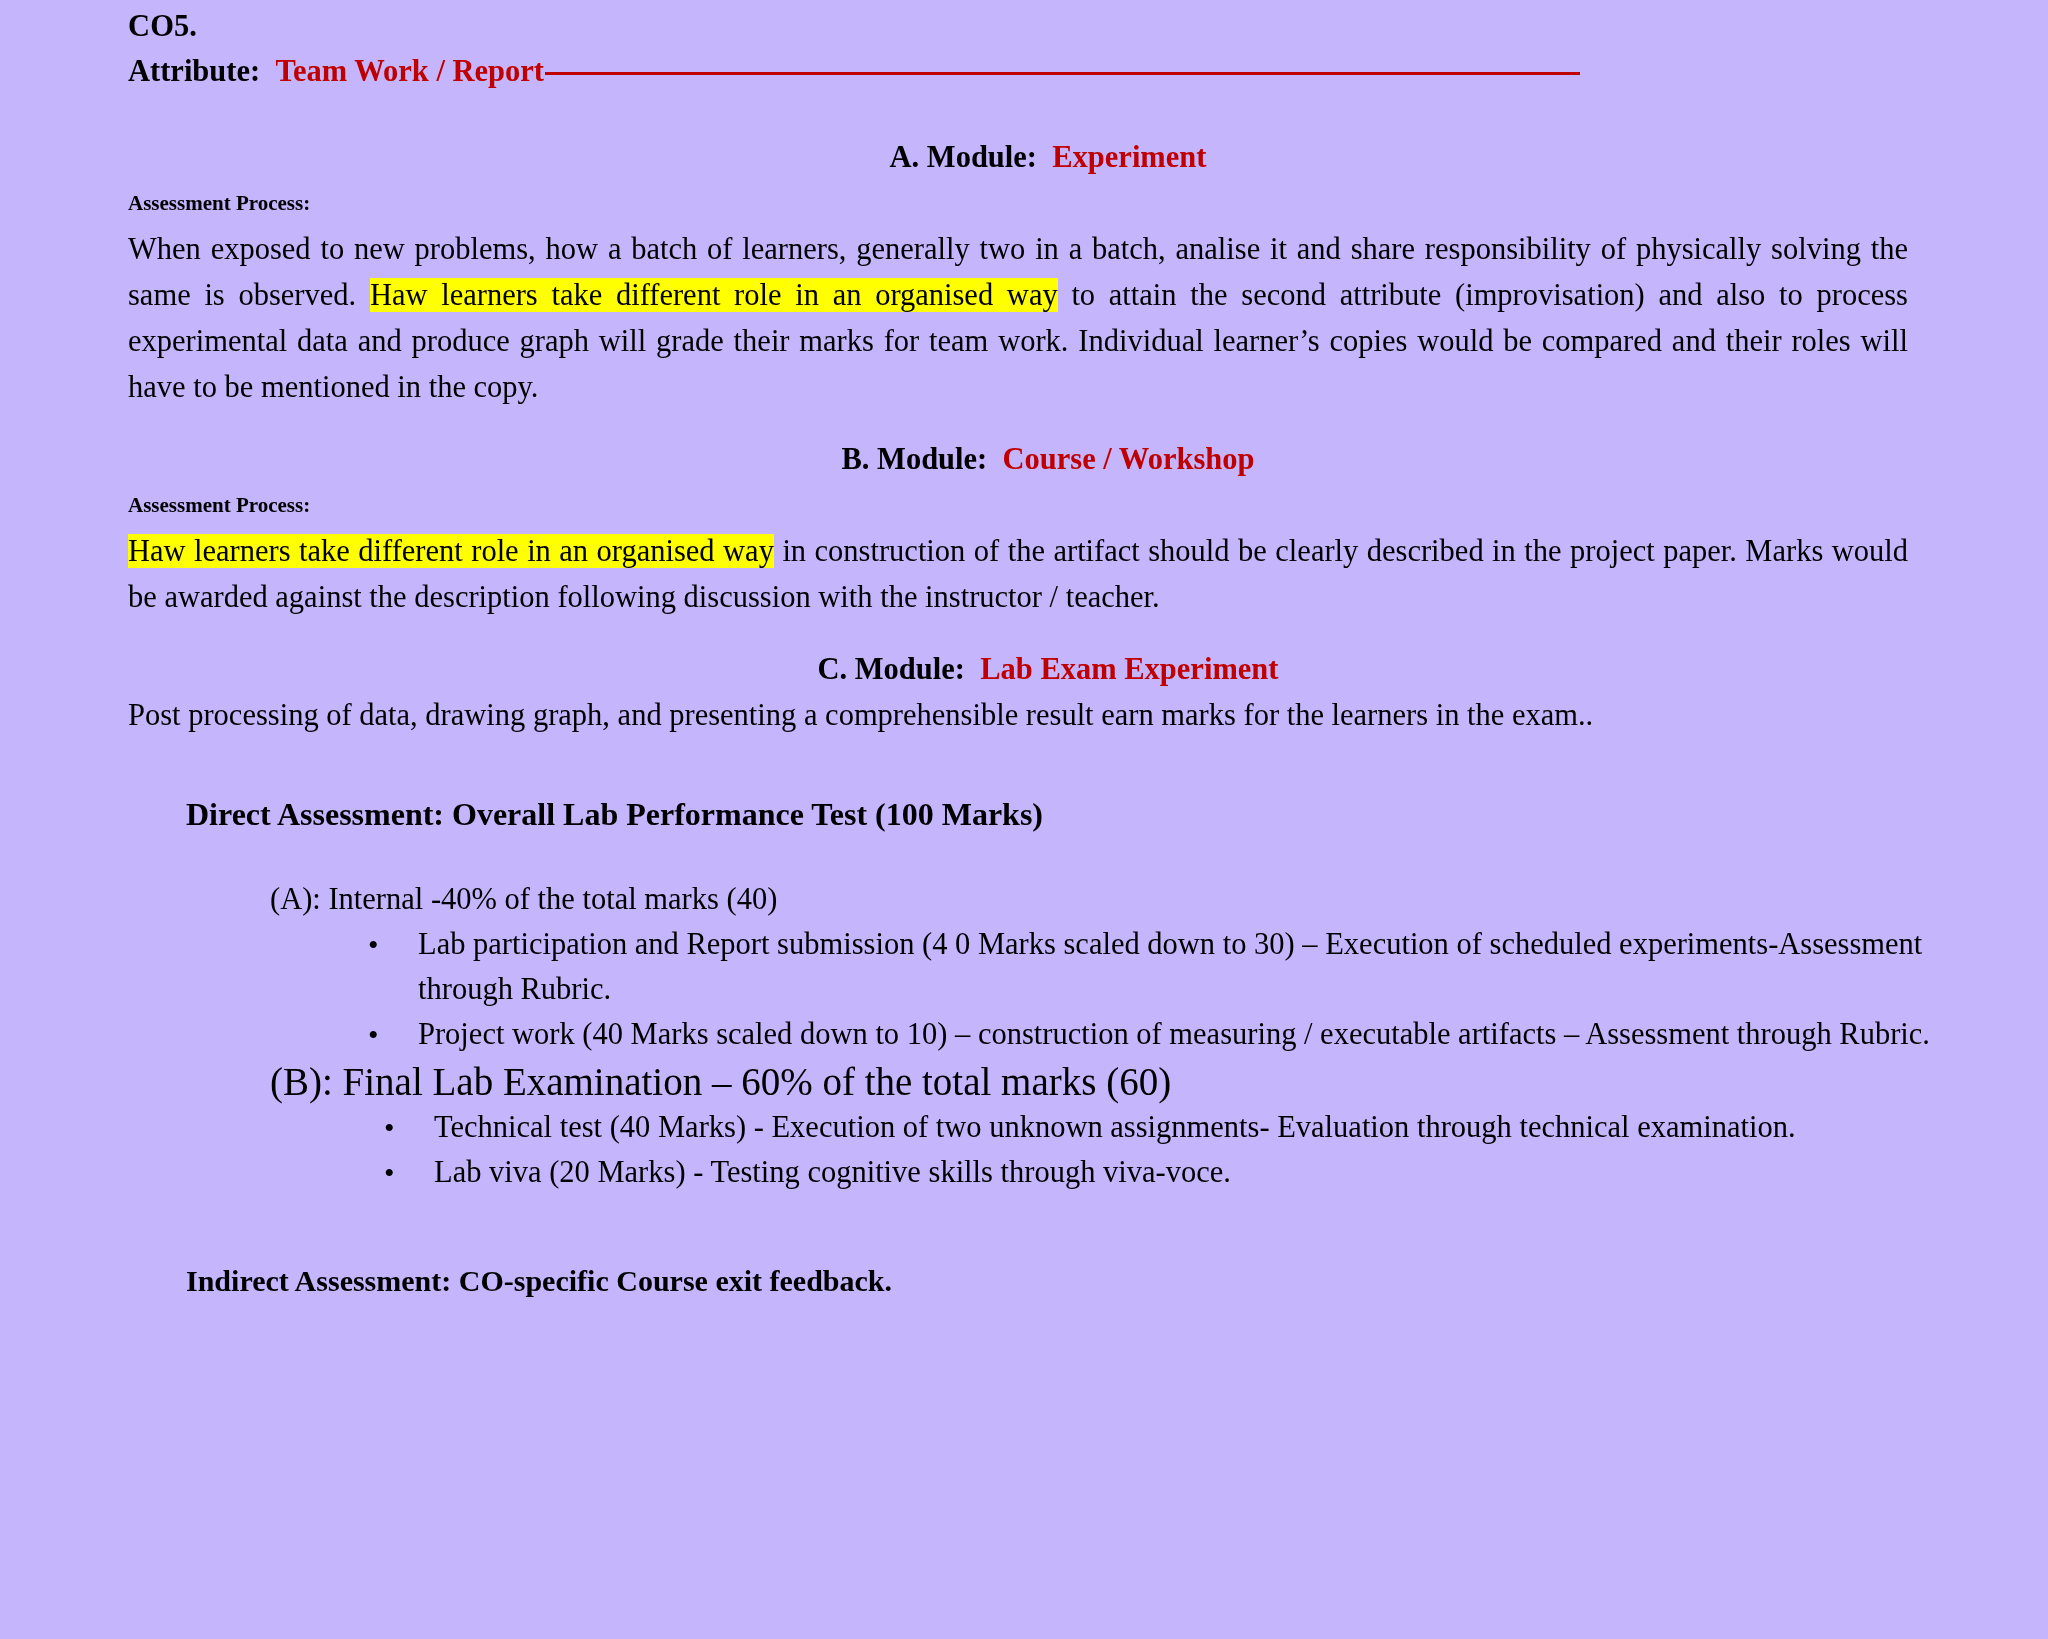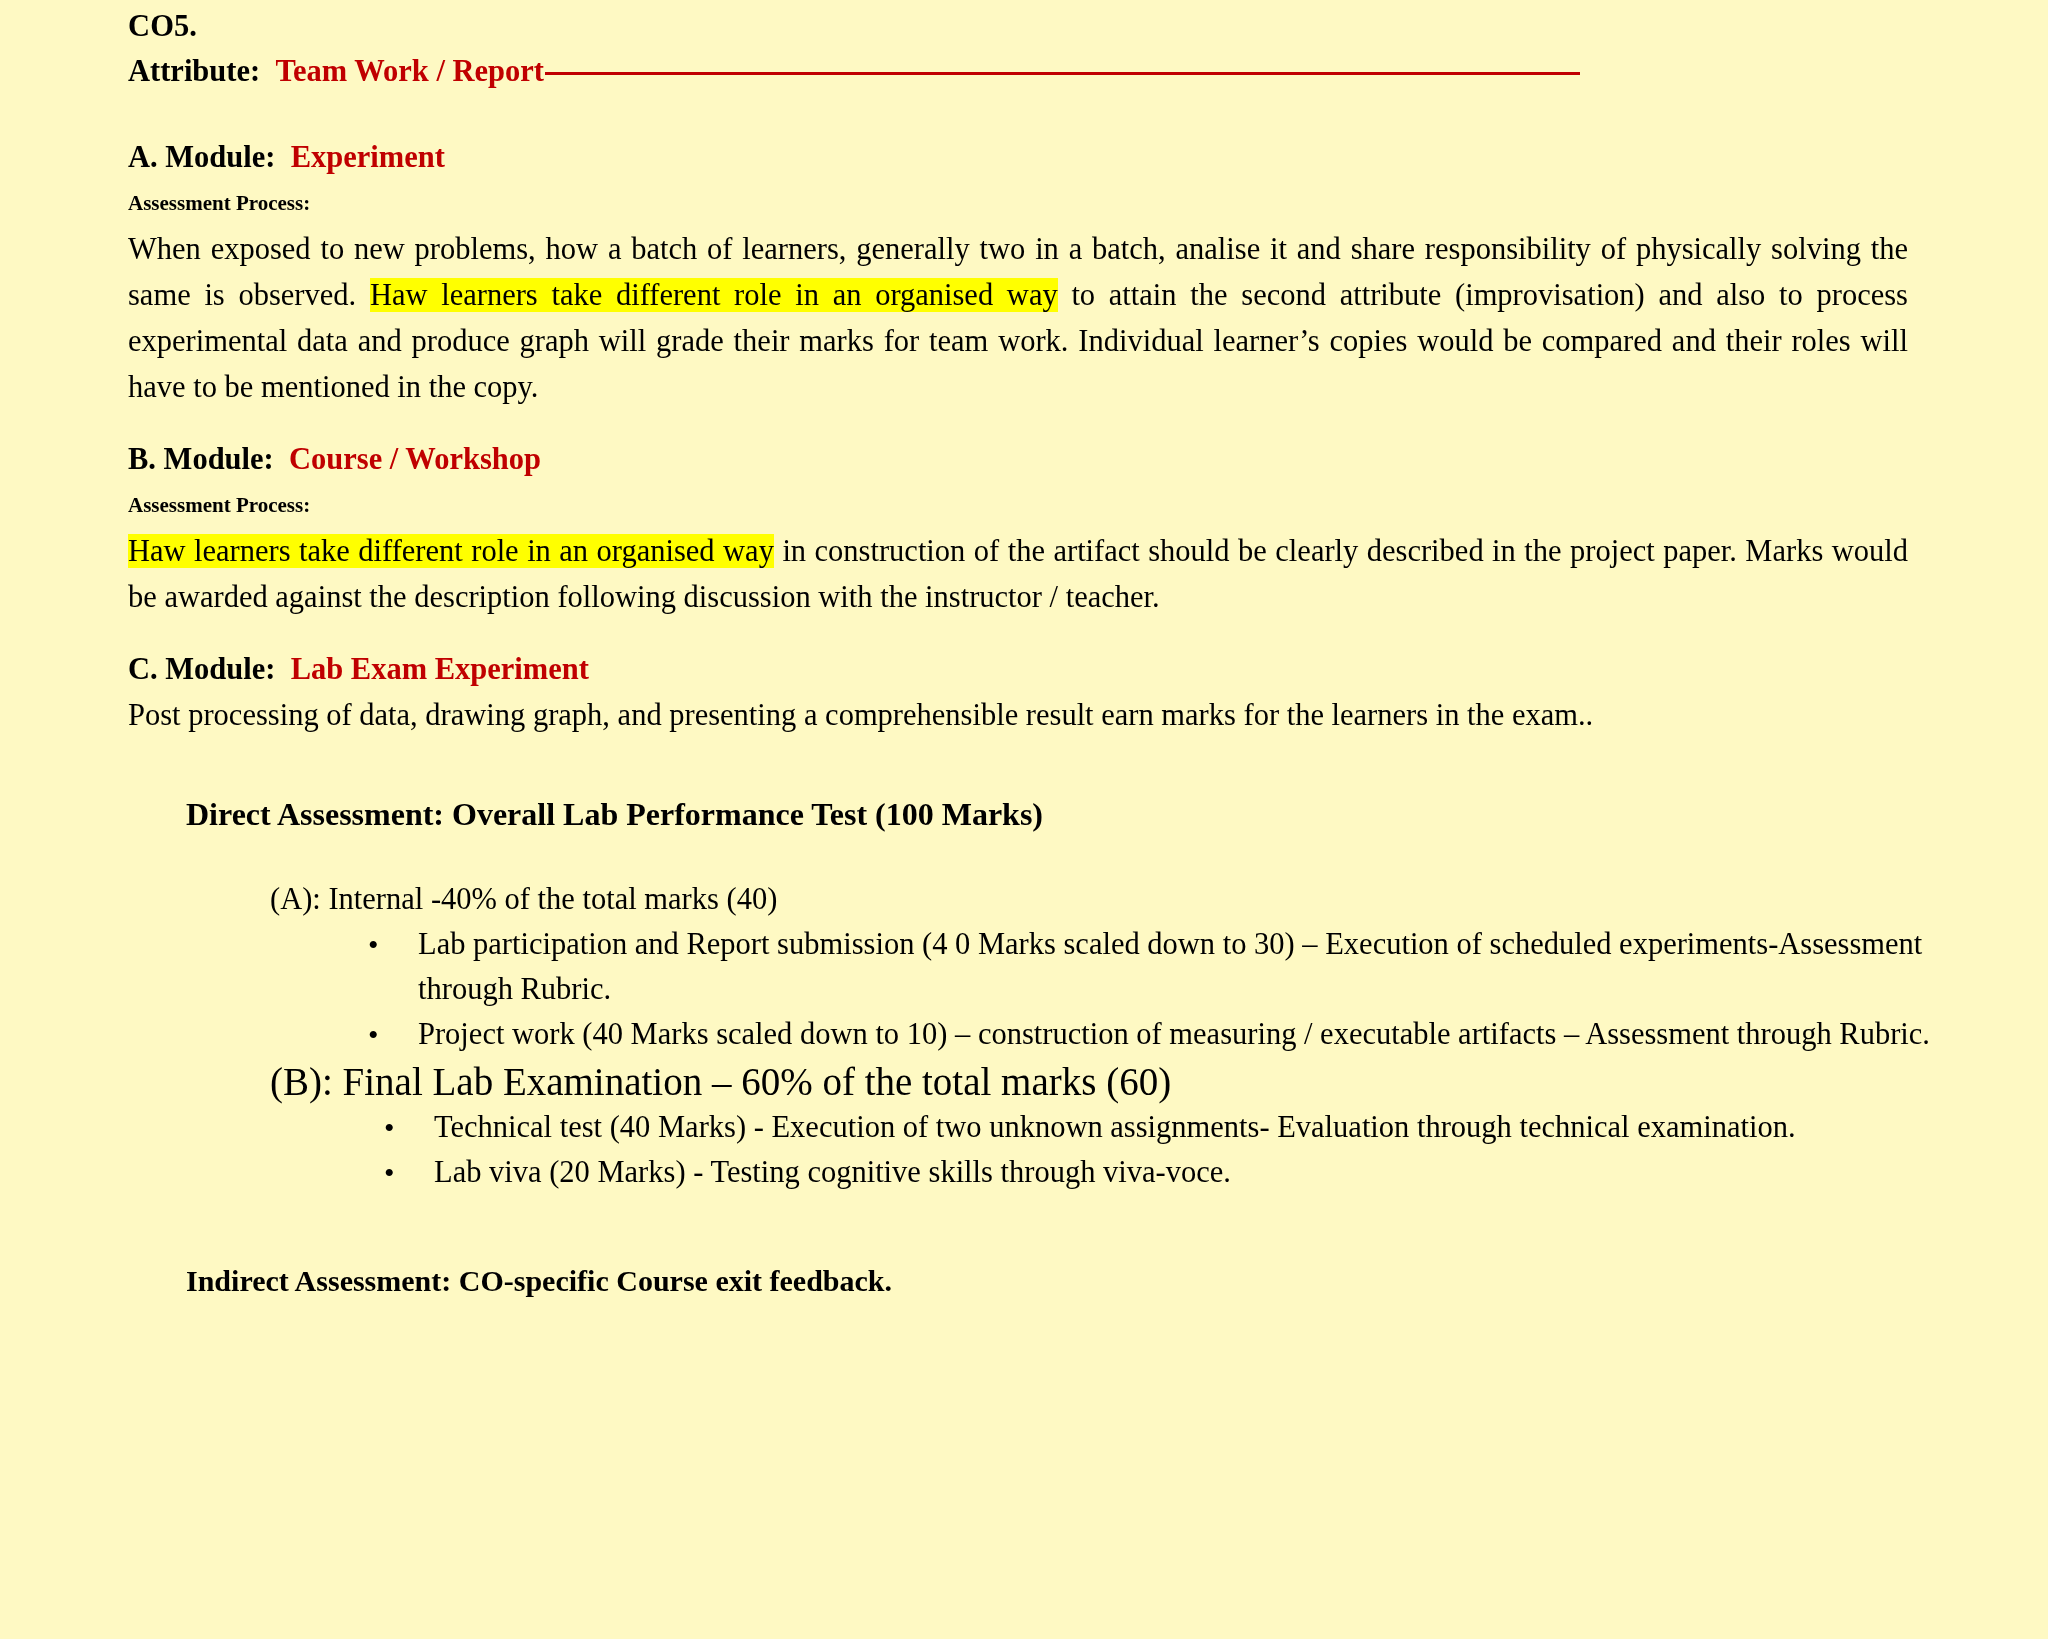--- a/index.html
+++ b/index.html
@@ -9,21 +9,21 @@
     background: #ffffff;
   }
   body {
     font-family: "Liberation Serif", "DejaVu Serif", serif;
     color: #000000;
   }
   #page {
     position: relative;
     width: 2048px;
     height: 1639px;
-    background: #fef9c3;
+    background: #c4b5fd;
     overflow: hidden;
     box-sizing: border-box;
     padding: 0;
   }
   .doc {
     position: absolute;
     left: 128px;
     top: 4px;
     width: 1840px;
   }
@@ -56,20 +56,21 @@
     margin-left: 1px;
   }
 
   .spacer-lg { height: 40px; }
   .spacer-md { height: 26px; }
 
   .module-head {
     font-weight: bold;
     font-size: 30.5px;
     line-height: 46px;
+    text-align: center;
   }
   .subhead {
     font-weight: bold;
     font-size: 21px;
     line-height: 46px;
   }
   p.body {
     margin: 0;
     font-size: 30.5px;
     line-height: 46px;

